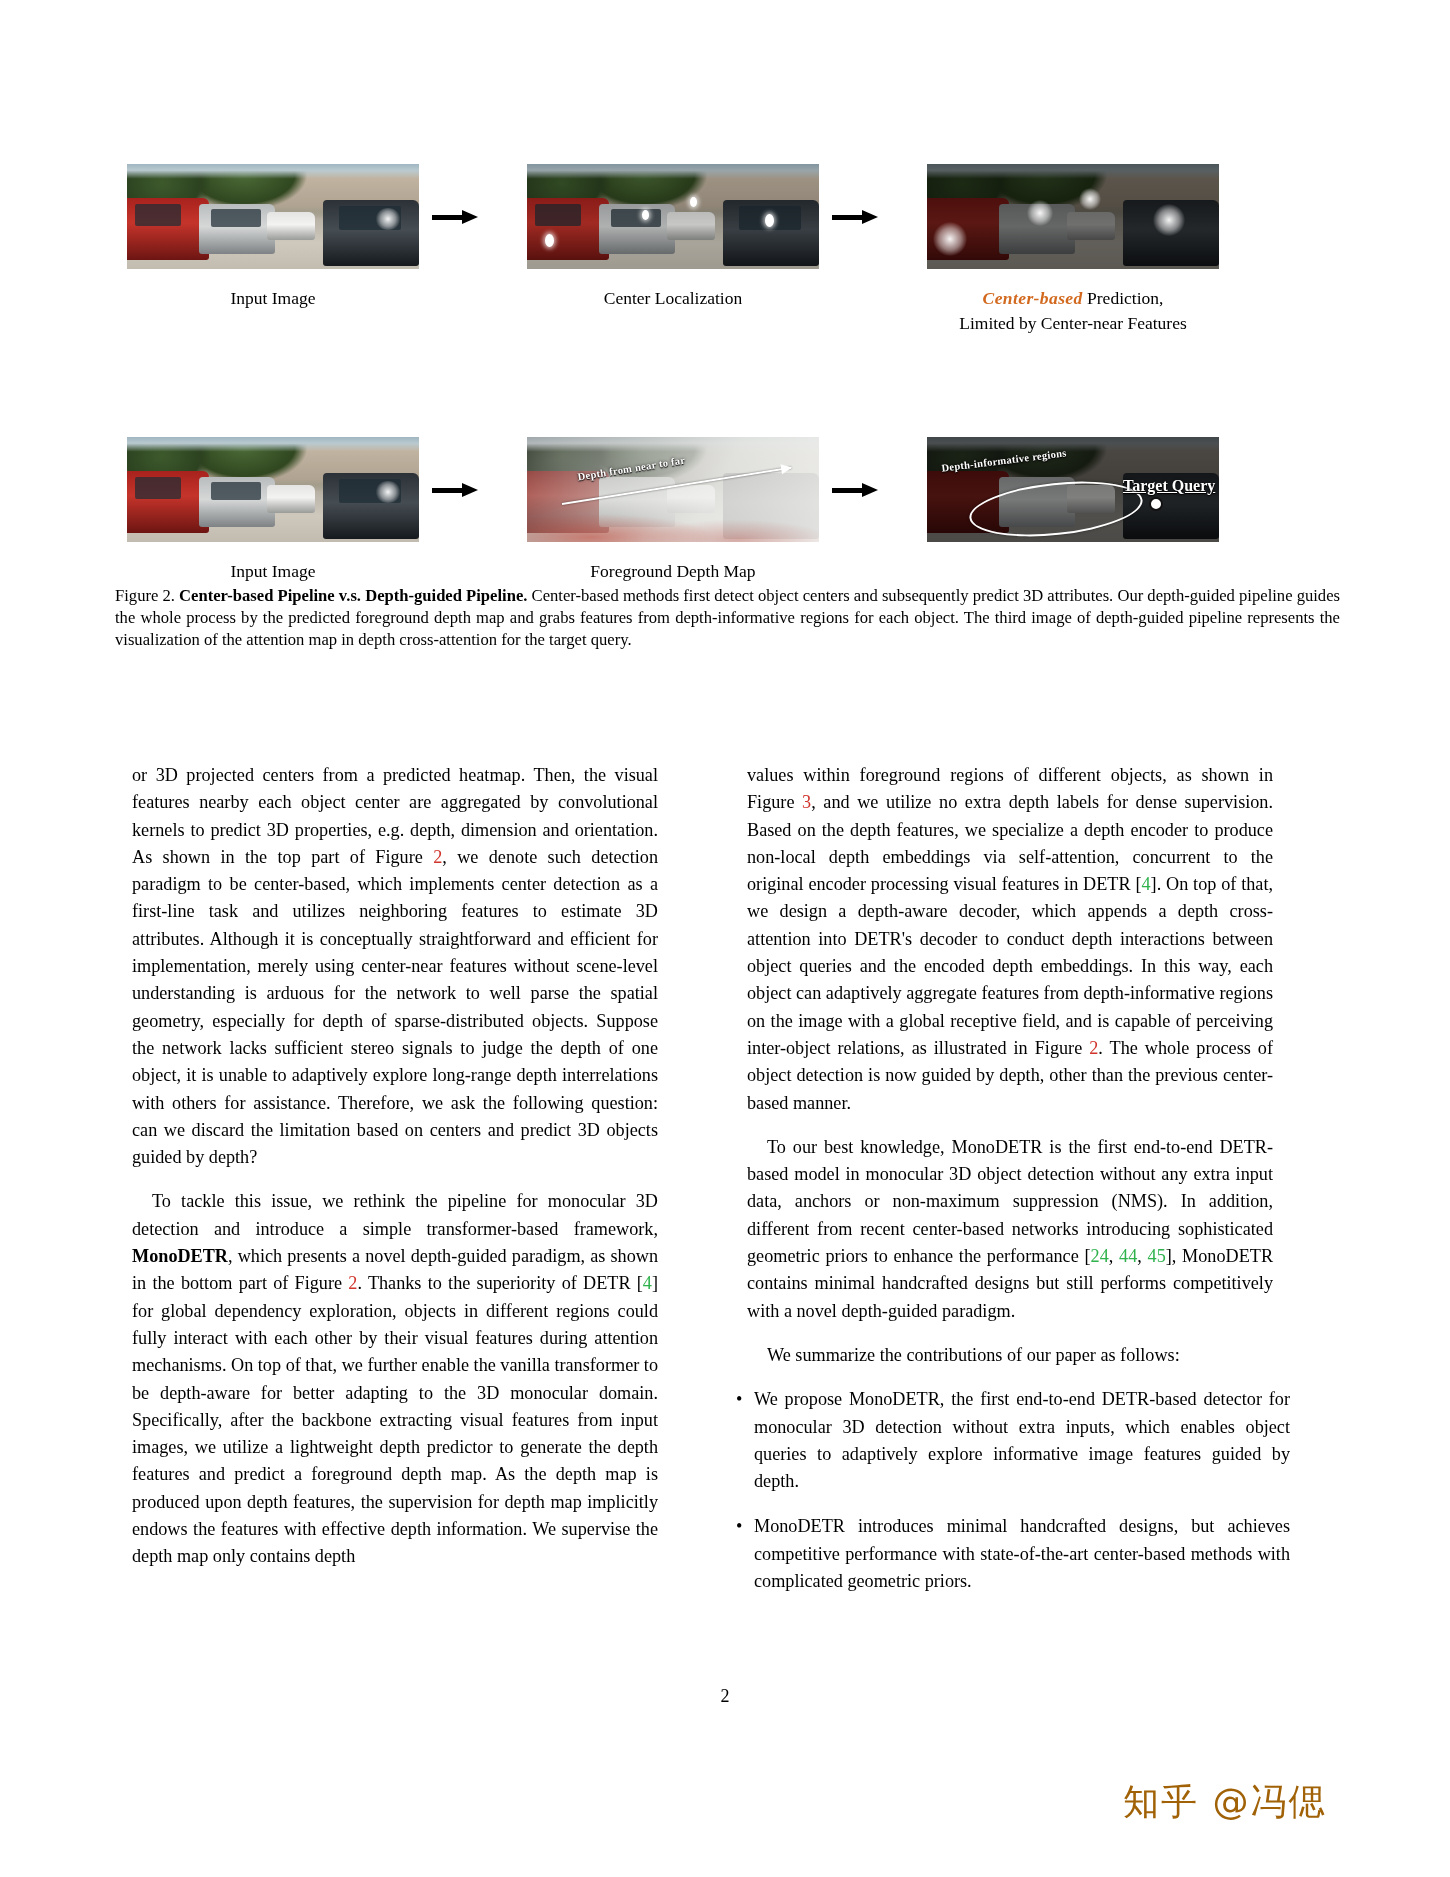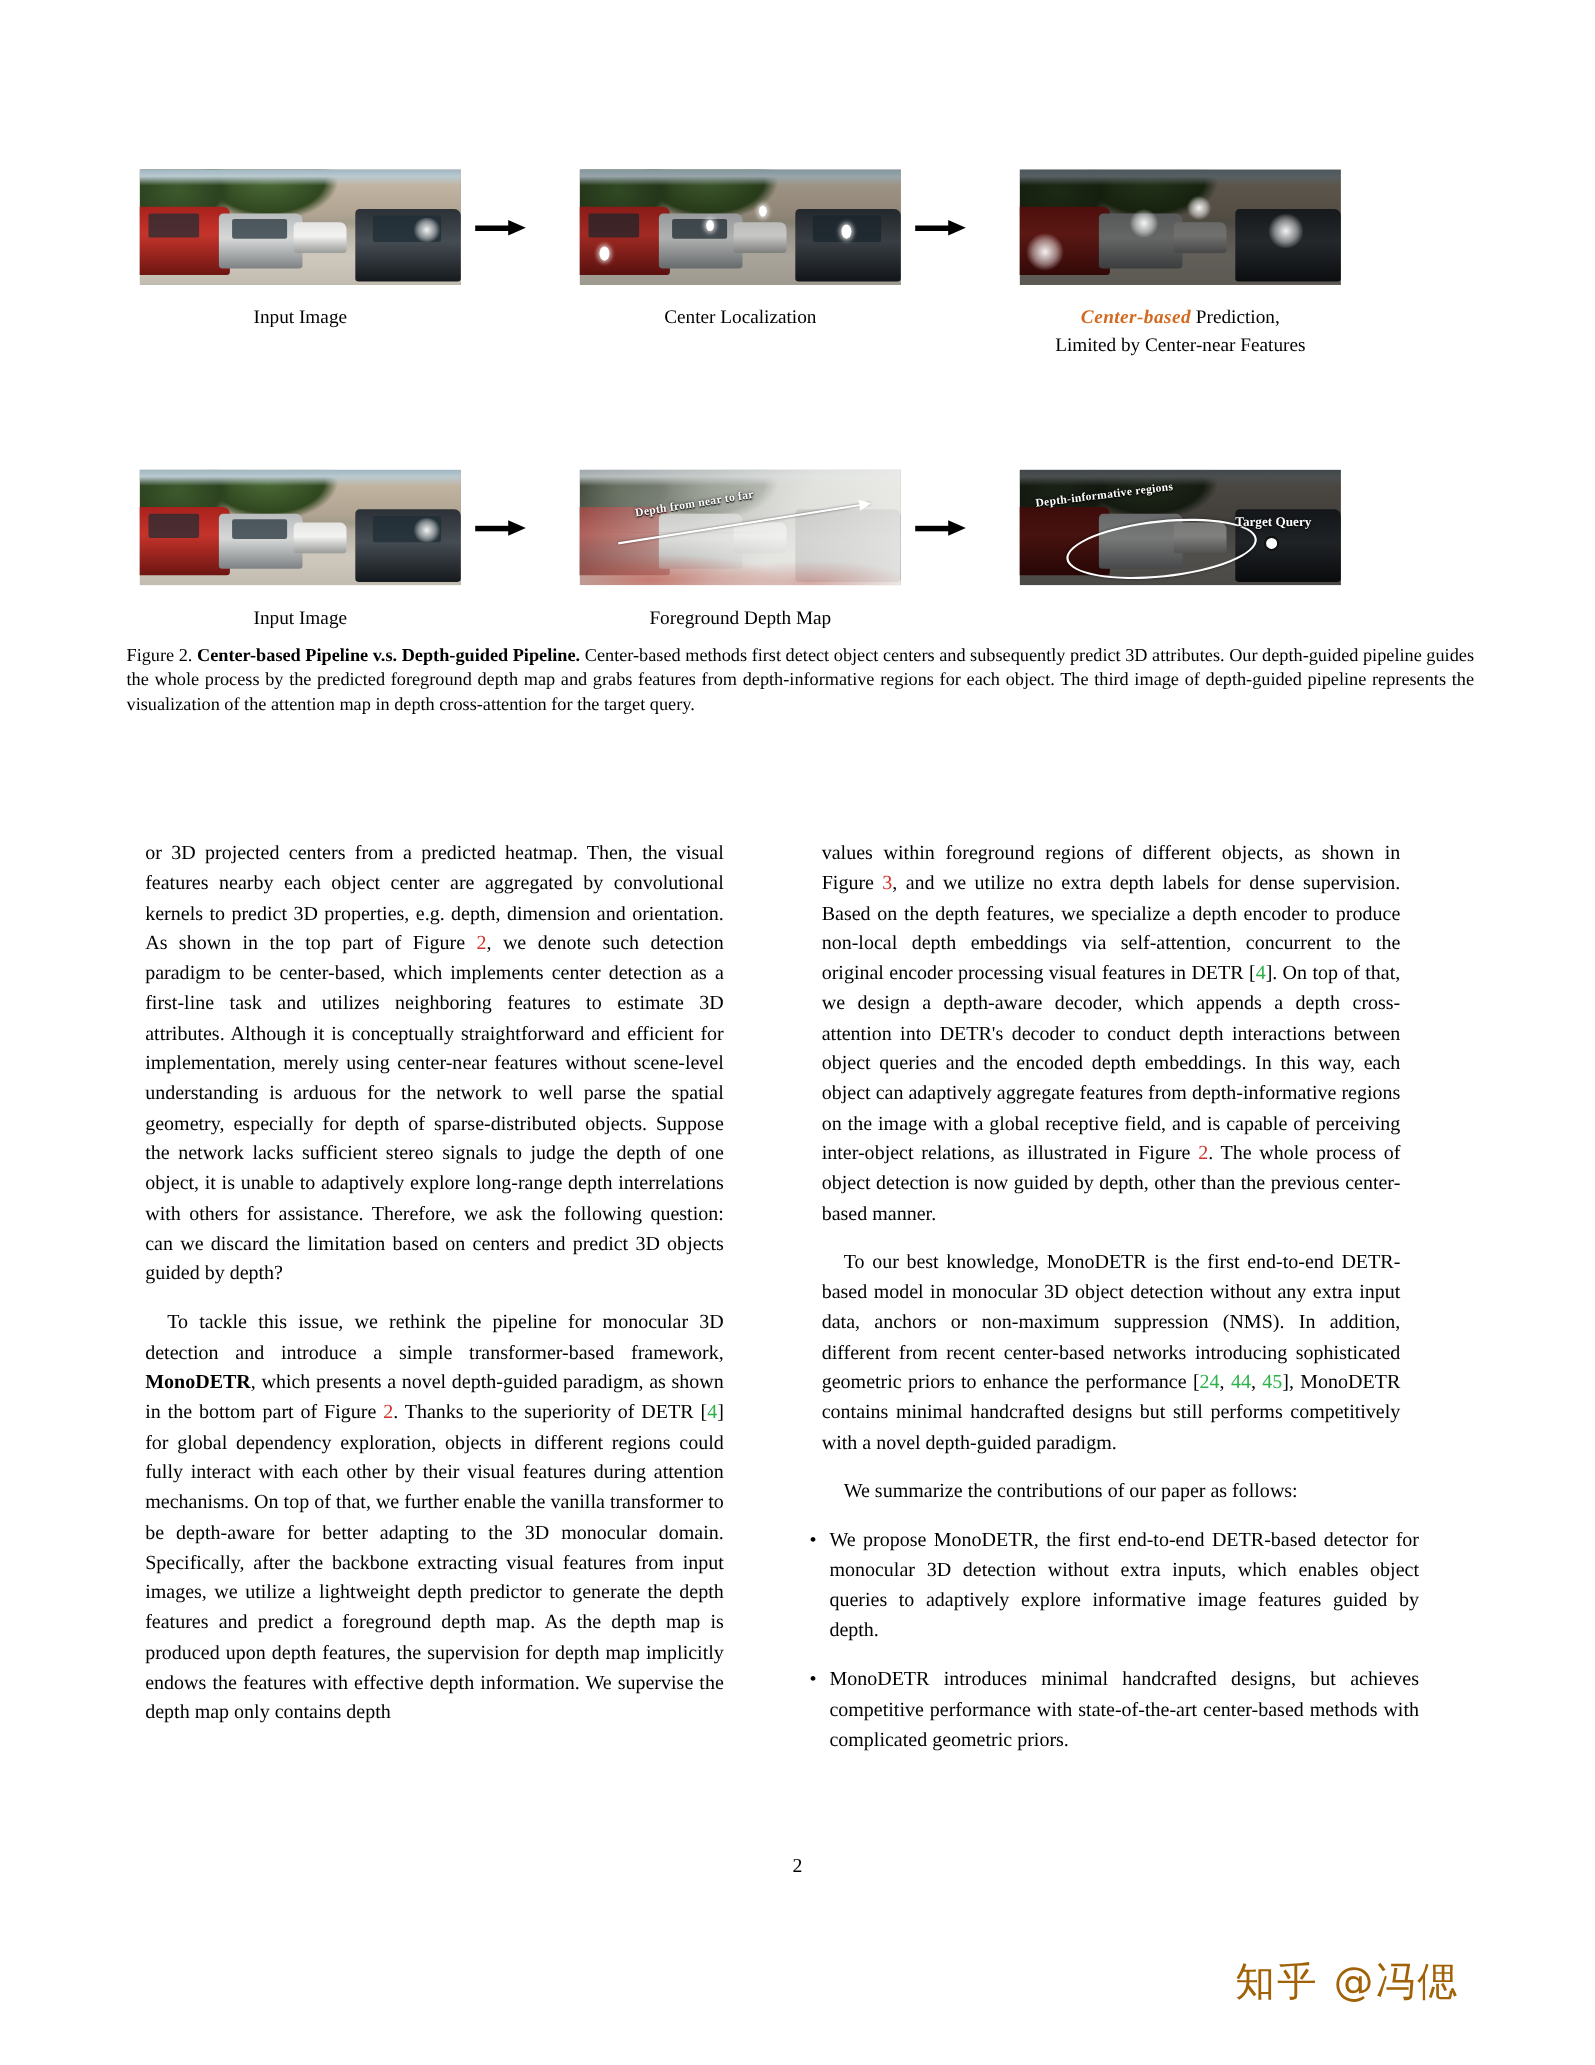--- a/index.html
+++ b/index.html
@@ -1,20 +1,20 @@
 <!DOCTYPE html>
 <html><head>
 <meta charset="utf-8">
 <style>
   html,body{margin:0;padding:0;background:#fff;}
   body{width:1450px;height:1877px;position:relative;font-family:"Liberation Serif",serif;color:#000;}
   .page{position:absolute;inset:0;background:#ffffff;}
 
   
-  .figure{position:absolute;left:0;top:154px;width:1311px;}
+  .figure{position:absolute;left:0;top:164px;width:1311px;}
   .fig-row{position:relative;height:165px;}
   .fig-row2{position:relative;height:165px;margin-top:108px;}
 
   .imgbox{position:absolute;top:0;width:292px;height:105px;overflow:hidden;border:0;}
   .imgbox.r1c1{left:127px;}
   .imgbox.r1c2{left:527px;}
   .imgbox.r1c3{left:927px;}
 
   
   .photo{position:absolute;inset:0;
@@ -209,21 +209,21 @@
 
       <div class="imgbox r1c3">
         <div class="photo" style="filter:brightness(.6) grayscale(.35);"></div>
         <div class="car red" style="left:-6px;top:34px;width:88px;height:62px;filter:brightness(.55);"></div>
         <div class="car silver" style="left:72px;top:40px;width:76px;height:50px;filter:brightness(.85);"></div>
         <div class="car white" style="left:140px;top:48px;width:48px;height:28px;filter:brightness(.8);"></div>
         <div class="car dark" style="left:196px;top:36px;width:96px;height:66px;filter:brightness(.7);"></div>
         <div class="darken"></div>
         <div class="ov-txt" style="left:14px;top:18px;font-size:10.5px;transform:rotate(-7deg);letter-spacing:.3px;">Depth-informative regions</div>
         <div class="ellipse" style="left:42px;top:46px;width:170px;height:48px;transform:rotate(-6deg);"></div>
-        <div class="ov-txt" style="left:196px;top:40px;font-size:12px;">Target Query</div>
+        <div class="ov-txt" style="left:196px;top:40px;font-size:16px;text-decoration:underline;">Target Query</div>
         <div class="tq-dot" style="left:222px;top:60px;"></div>
       </div>
 
       <div class="caplab cl1">
         <span>Input Image</span>
       </div>
       <div class="caplab cl2">
         <span>Foreground Depth Map</span>
       </div>
     </div>

